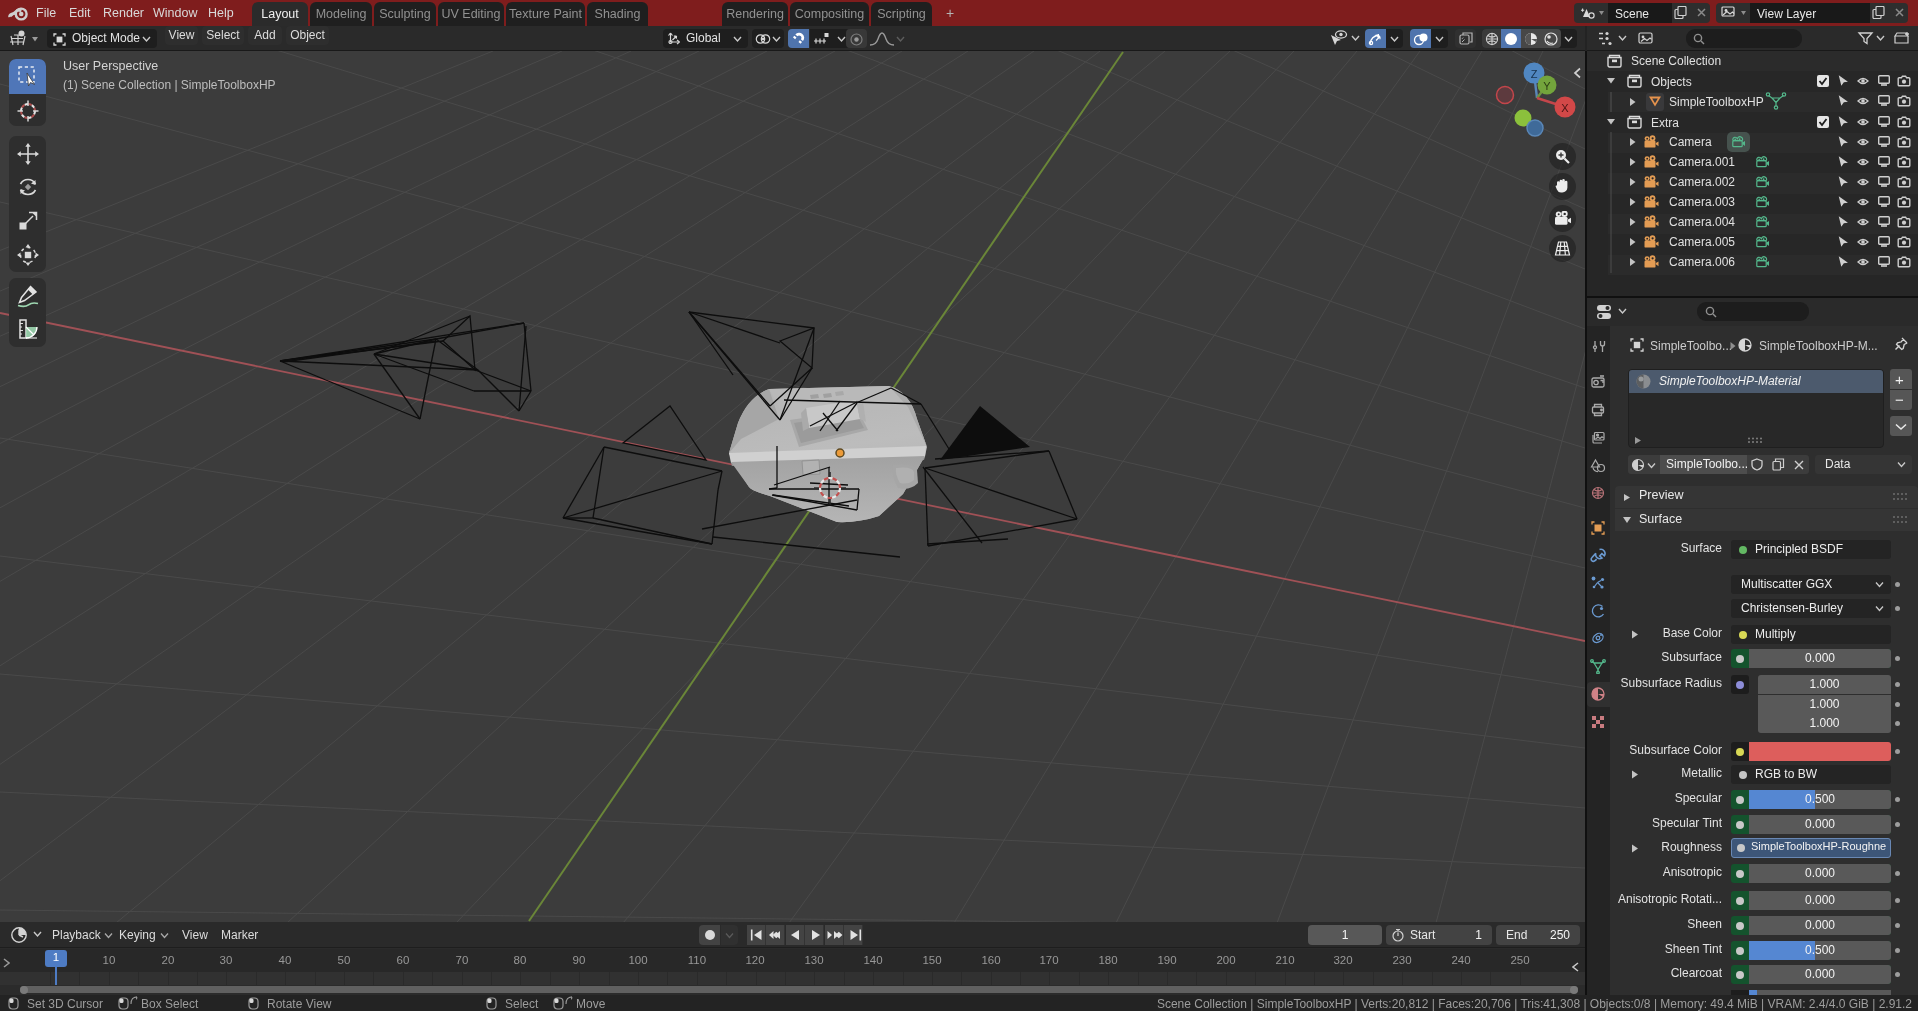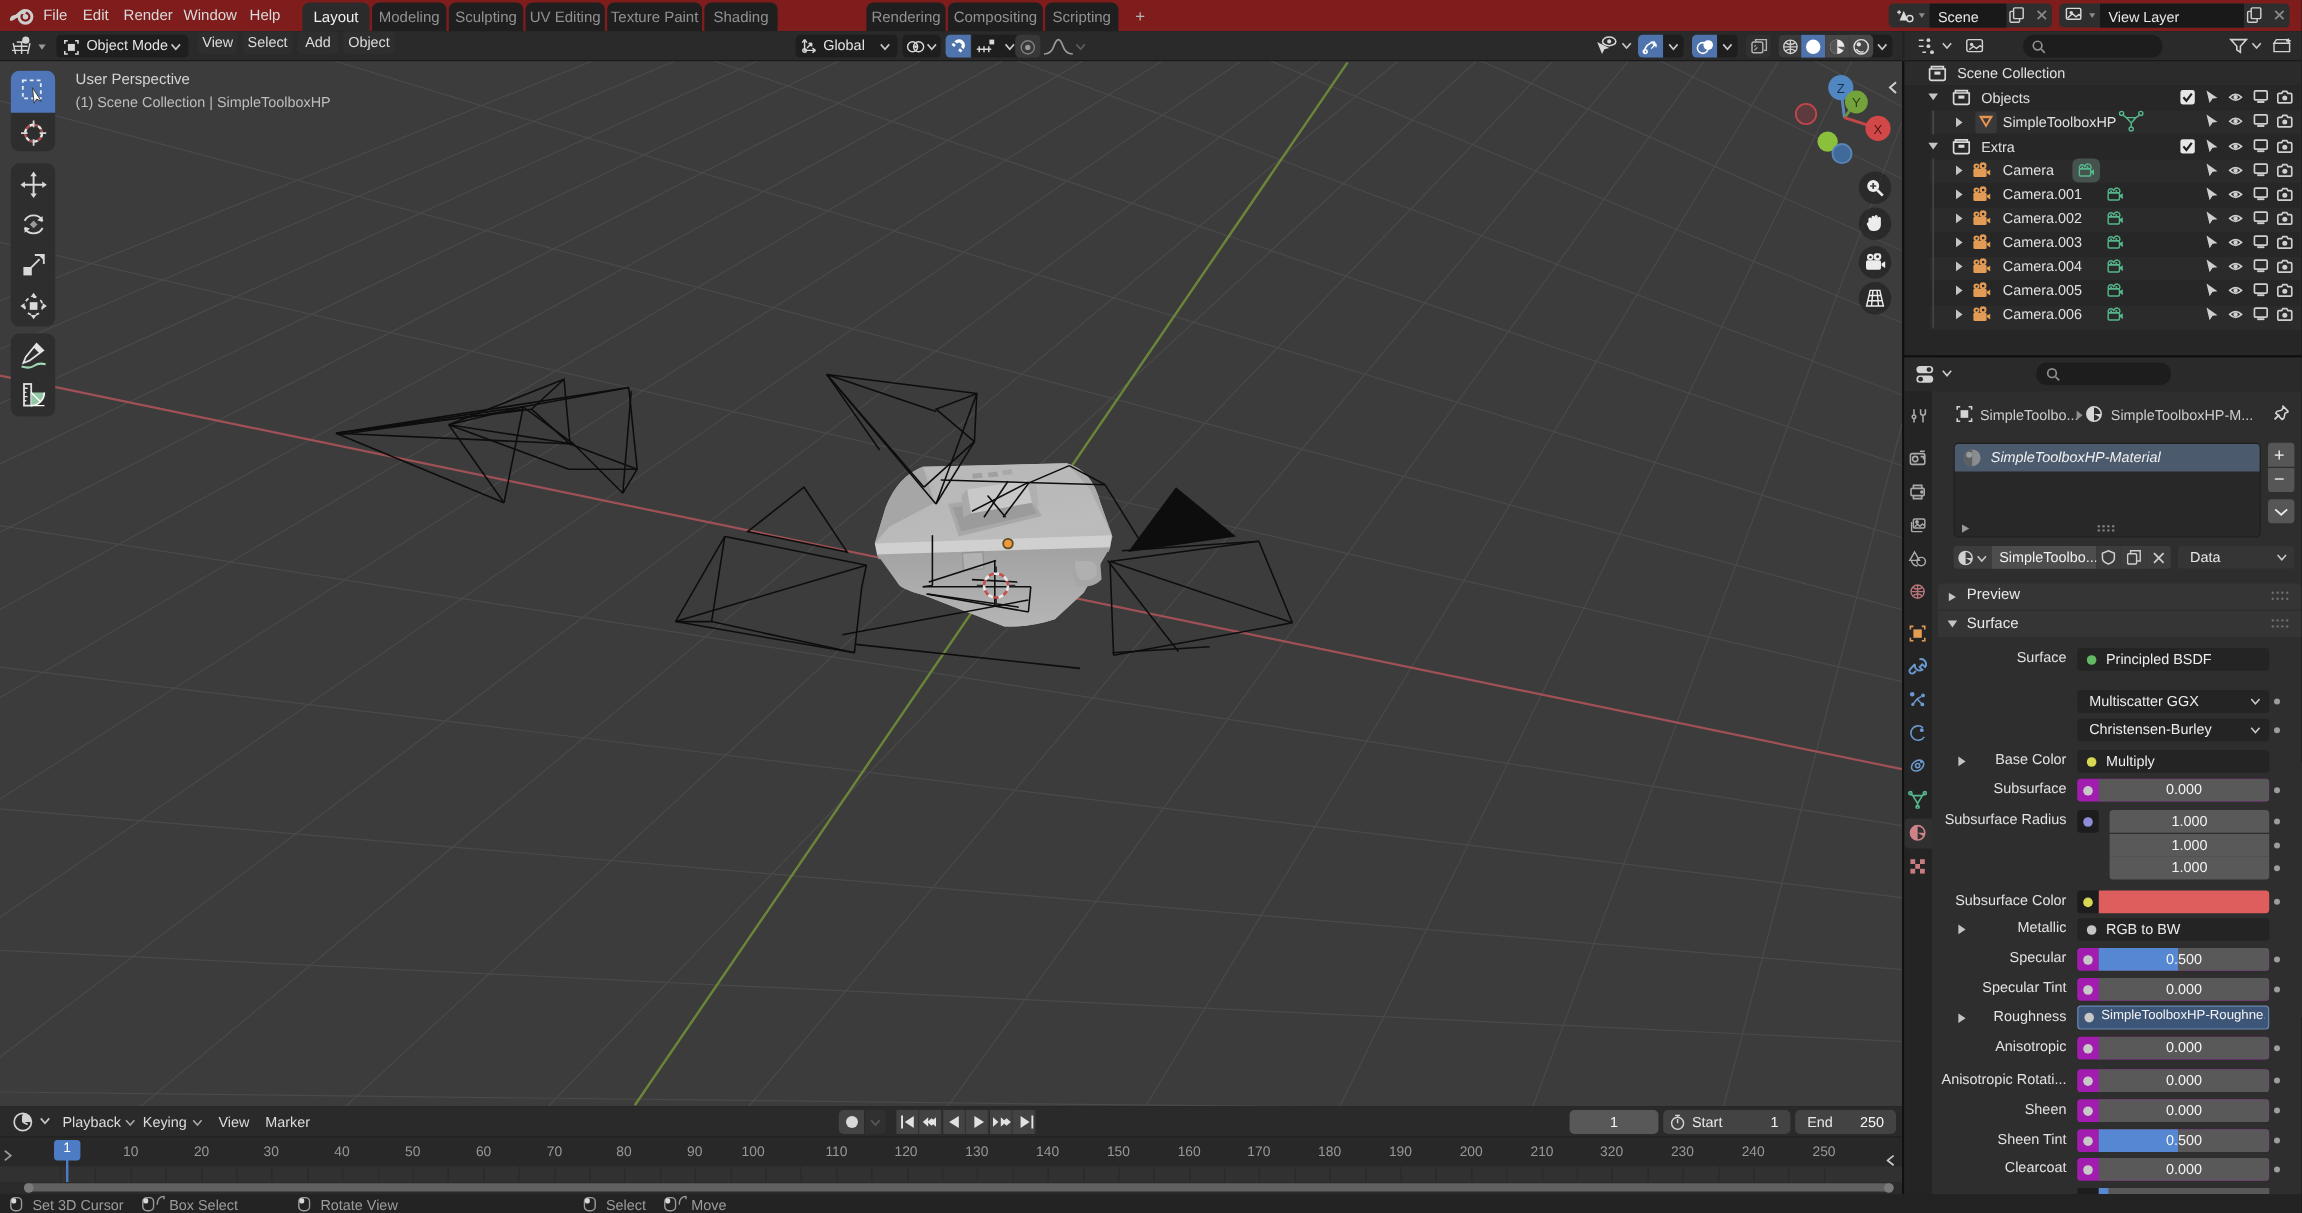--- a/index.html
+++ b/index.html
@@ -17,21 +17,21 @@
 .tab{position:absolute;top:2px;height:24px;border-radius:6px 6px 0 0;background:#1f1f1f;
 color:#919191;font-size:12.5px;text-align:center;line-height:24px;}
 .tab.act{background:#2b2b2b;color:#f0f0f0;}
 .ddk{position:absolute;height:19px;background:#1e1e1e;border-radius:4px;color:#e3e3e3;
 line-height:19px;font-size:12px;}
 .hbtn{position:absolute;height:19px;border-radius:4px;background:#2e2e2e;color:#dcdcdc;
 line-height:19px;font-size:12px;text-align:center;}
 .lab{position:absolute;color:#e2e2e2;font-size:12px;line-height:19px;text-align:right;}
 .fld{position:absolute;height:19px;border-radius:3px;background:#242424;color:#ededed;
 font-size:12px;line-height:19px;}
-.sld{position:absolute;height:19px;border-radius:3px;background:#a21caf;overflow:hidden;}
+.sld{position:absolute;height:19px;border-radius:3px;background:#14532d;overflow:hidden;}
 .sldv{position:absolute;left:18px;top:0;right:0;bottom:0;background:#595959;}
 .sldtxt{position:absolute;left:18px;right:0;top:0;bottom:0;color:#f3f3f3;text-align:center;line-height:19px;font-size:12px;}
 .dot{position:absolute;width:5px;height:5px;border-radius:50%;background:#9d9d9d;}
 </style></head>
 <body>
 
 <div class="abs" id="topbar">
 <svg class="abs" style="left:8px;top:4px" width="22" height="18" viewBox="0 0 22 18">
 <g fill="none" stroke="#cecece">
 <circle cx="13.2" cy="10" r="5.4" stroke-width="2.4"></circle>
@@ -1129,21 +1129,21 @@
 <div class="abs" style="left:0;top:27px;width:1660px;height:23px;">
       <span style="position:absolute;left:89px;top:5px;width:40px;text-align:center;color:#989898;font-size:11.5px;">10</span>
       <span style="position:absolute;left:148px;top:5px;width:40px;text-align:center;color:#989898;font-size:11.5px;">20</span>
       <span style="position:absolute;left:206px;top:5px;width:40px;text-align:center;color:#989898;font-size:11.5px;">30</span>
       <span style="position:absolute;left:265px;top:5px;width:40px;text-align:center;color:#989898;font-size:11.5px;">40</span>
       <span style="position:absolute;left:324px;top:5px;width:40px;text-align:center;color:#989898;font-size:11.5px;">50</span>
       <span style="position:absolute;left:383px;top:5px;width:40px;text-align:center;color:#989898;font-size:11.5px;">60</span>
       <span style="position:absolute;left:442px;top:5px;width:40px;text-align:center;color:#989898;font-size:11.5px;">70</span>
       <span style="position:absolute;left:500px;top:5px;width:40px;text-align:center;color:#989898;font-size:11.5px;">80</span>
       <span style="position:absolute;left:559px;top:5px;width:40px;text-align:center;color:#989898;font-size:11.5px;">90</span>
-      <span style="position:absolute;left:618px;top:5px;width:40px;color:#989898;font-size:11.5px;">100</span>
+      <span style="position:absolute;left:618px;top:5px;width:40px;text-align:center;color:#989898;font-size:11.5px;">100</span>
       <span style="position:absolute;left:677px;top:5px;width:40px;text-align:center;color:#989898;font-size:11.5px;">110</span>
       <span style="position:absolute;left:735px;top:5px;width:40px;text-align:center;color:#989898;font-size:11.5px;">120</span>
       <span style="position:absolute;left:794px;top:5px;width:40px;text-align:center;color:#989898;font-size:11.5px;">130</span>
       <span style="position:absolute;left:853px;top:5px;width:40px;text-align:center;color:#989898;font-size:11.5px;">140</span>
       <span style="position:absolute;left:912px;top:5px;width:40px;text-align:center;color:#989898;font-size:11.5px;">150</span>
       <span style="position:absolute;left:971px;top:5px;width:40px;text-align:center;color:#989898;font-size:11.5px;">160</span>
       <span style="position:absolute;left:1029px;top:5px;width:40px;text-align:center;color:#989898;font-size:11.5px;">170</span>
       <span style="position:absolute;left:1088px;top:5px;width:40px;text-align:center;color:#989898;font-size:11.5px;">180</span>
       <span style="position:absolute;left:1147px;top:5px;width:40px;text-align:center;color:#989898;font-size:11.5px;">190</span>
       <span style="position:absolute;left:1206px;top:5px;width:40px;text-align:center;color:#989898;font-size:11.5px;">200</span>
@@ -1246,13 +1246,14 @@
     </svg>
 <span class="abs" style="left:505px;top:2px;color:#9d9d9d;">Select</span>
 <svg class="abs" style="left:553px;top:2px" width="11" height="13" viewBox="0 0 11 13">
       <rect x="1" y="1" width="9" height="11" rx="3.5" fill="none" stroke="#9a9a9a" stroke-width="1.2"></rect>
       <rect x="1.5" y="1.5" width="4" height="4.5" rx="1.5" fill="#d9d9d9"></rect>
     </svg>
 <svg class="abs" style="left:565px;top:1px" width="8" height="9" viewBox="0 0 8 9">
       <path d="M1 8 C1 3 3 1 7 1 M7 1 l-2.5 .4 M7 1 l-.6 2.4" stroke="#9a9a9a" fill="none" stroke-width="1.1"></path>
     </svg>
 <span class="abs" style="left:576px;top:2px;color:#9d9d9d;">Move</span>
+<span class="abs" style="right:6px;top:2px;color:#9d9d9d;">Scene Collection | SimpleToolboxHP | Verts:20,812 | Faces:20,706 | Tris:41,308 | Objects:0/8 | Memory: 49.4 MiB | VRAM: 2.4/4.0 GiB | 2.91.2</span>
 </div>
 
 </body></html>

